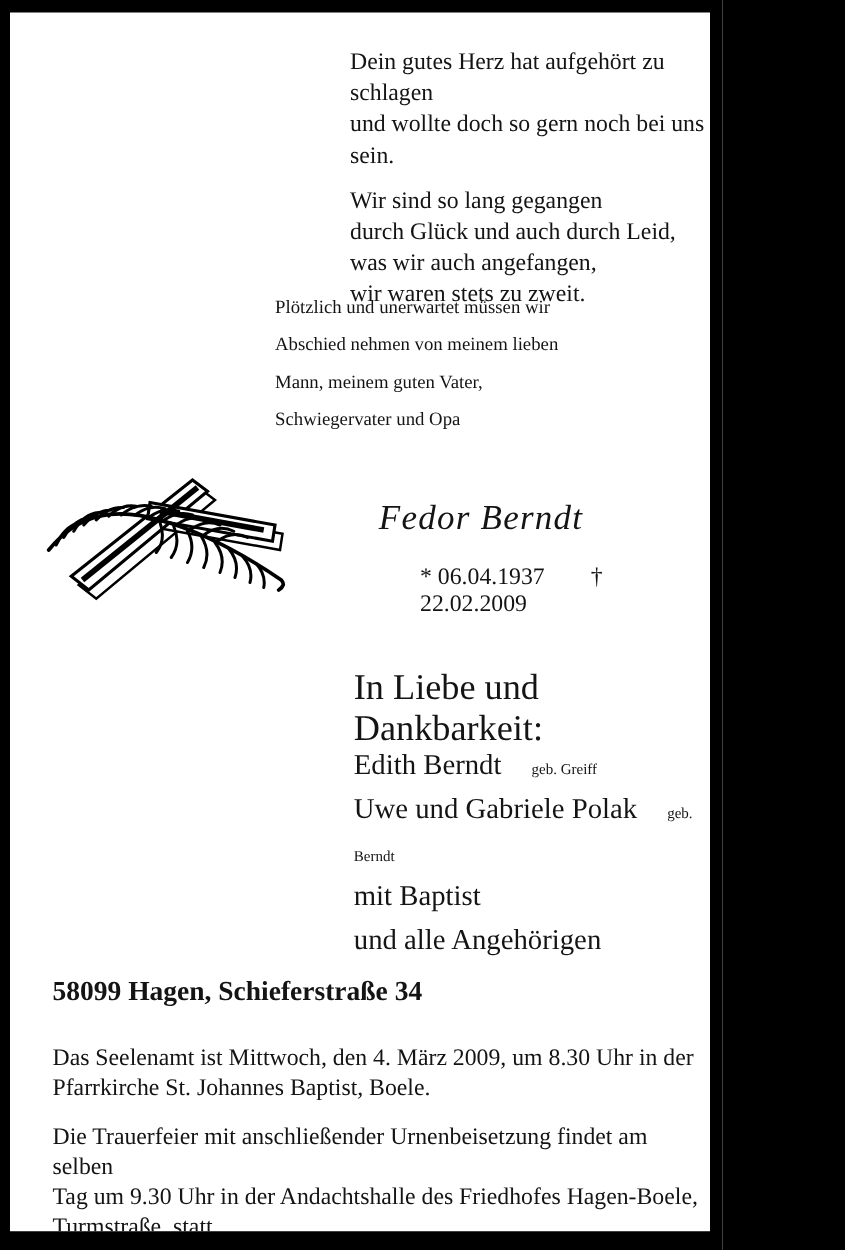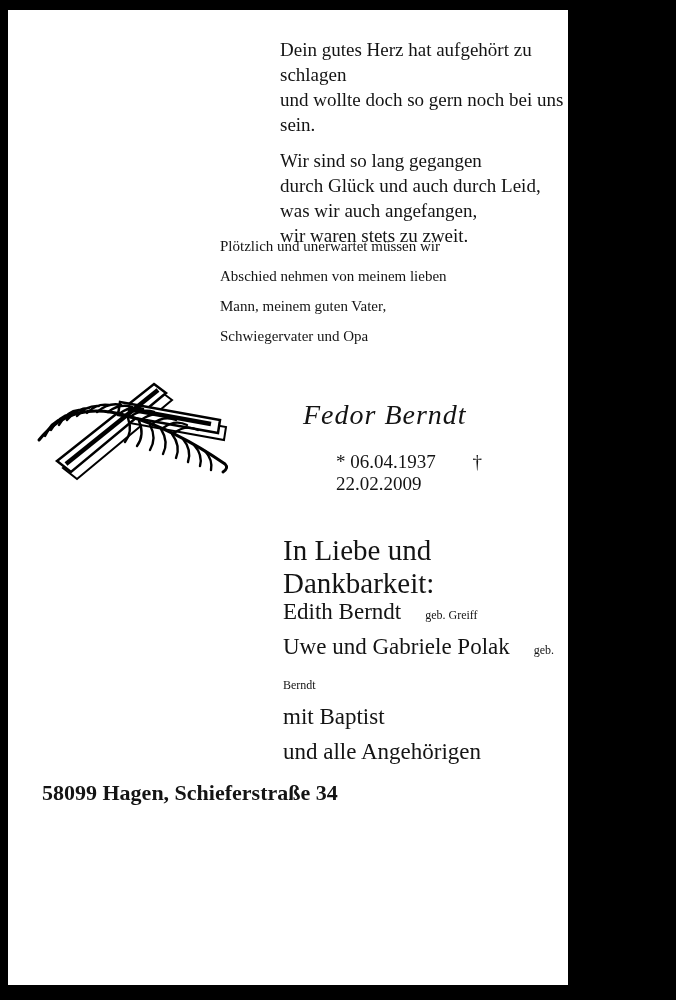--- a/index.html
+++ b/index.html
@@ -82,15 +82,20 @@
 
   <div class="abs family">
     <div><span>Edith Berndt</span><span class="suffix">geb. Greiff</span></div>
     <div><span>Uwe und Gabriele Polak</span><span class="suffix">geb. Berndt</span></div>
     <div><span>mit Baptist</span><span class="suffix"></span></div>
     <div><span>und alle Angehörigen</span><span class="suffix"></span></div>
   </div>
 
   <div class="abs address">58099 Hagen, Schieferstraße 34</div>
 
+  <div class="abs service1 pre">Das Seelenamt ist Mittwoch, den 4. März 2009, um 8.30 Uhr in der
+Pfarrkirche St. Johannes Baptist, Boele.</div>
 
+  <div class="abs service2 pre">Die Trauerfeier mit anschließender Urnenbeisetzung findet am selben
+Tag um 9.30 Uhr in der Andachtshalle des Friedhofes Hagen-Boele,
+Turmstraße, statt.</div>
 
 </div>
 
 </body></html>

